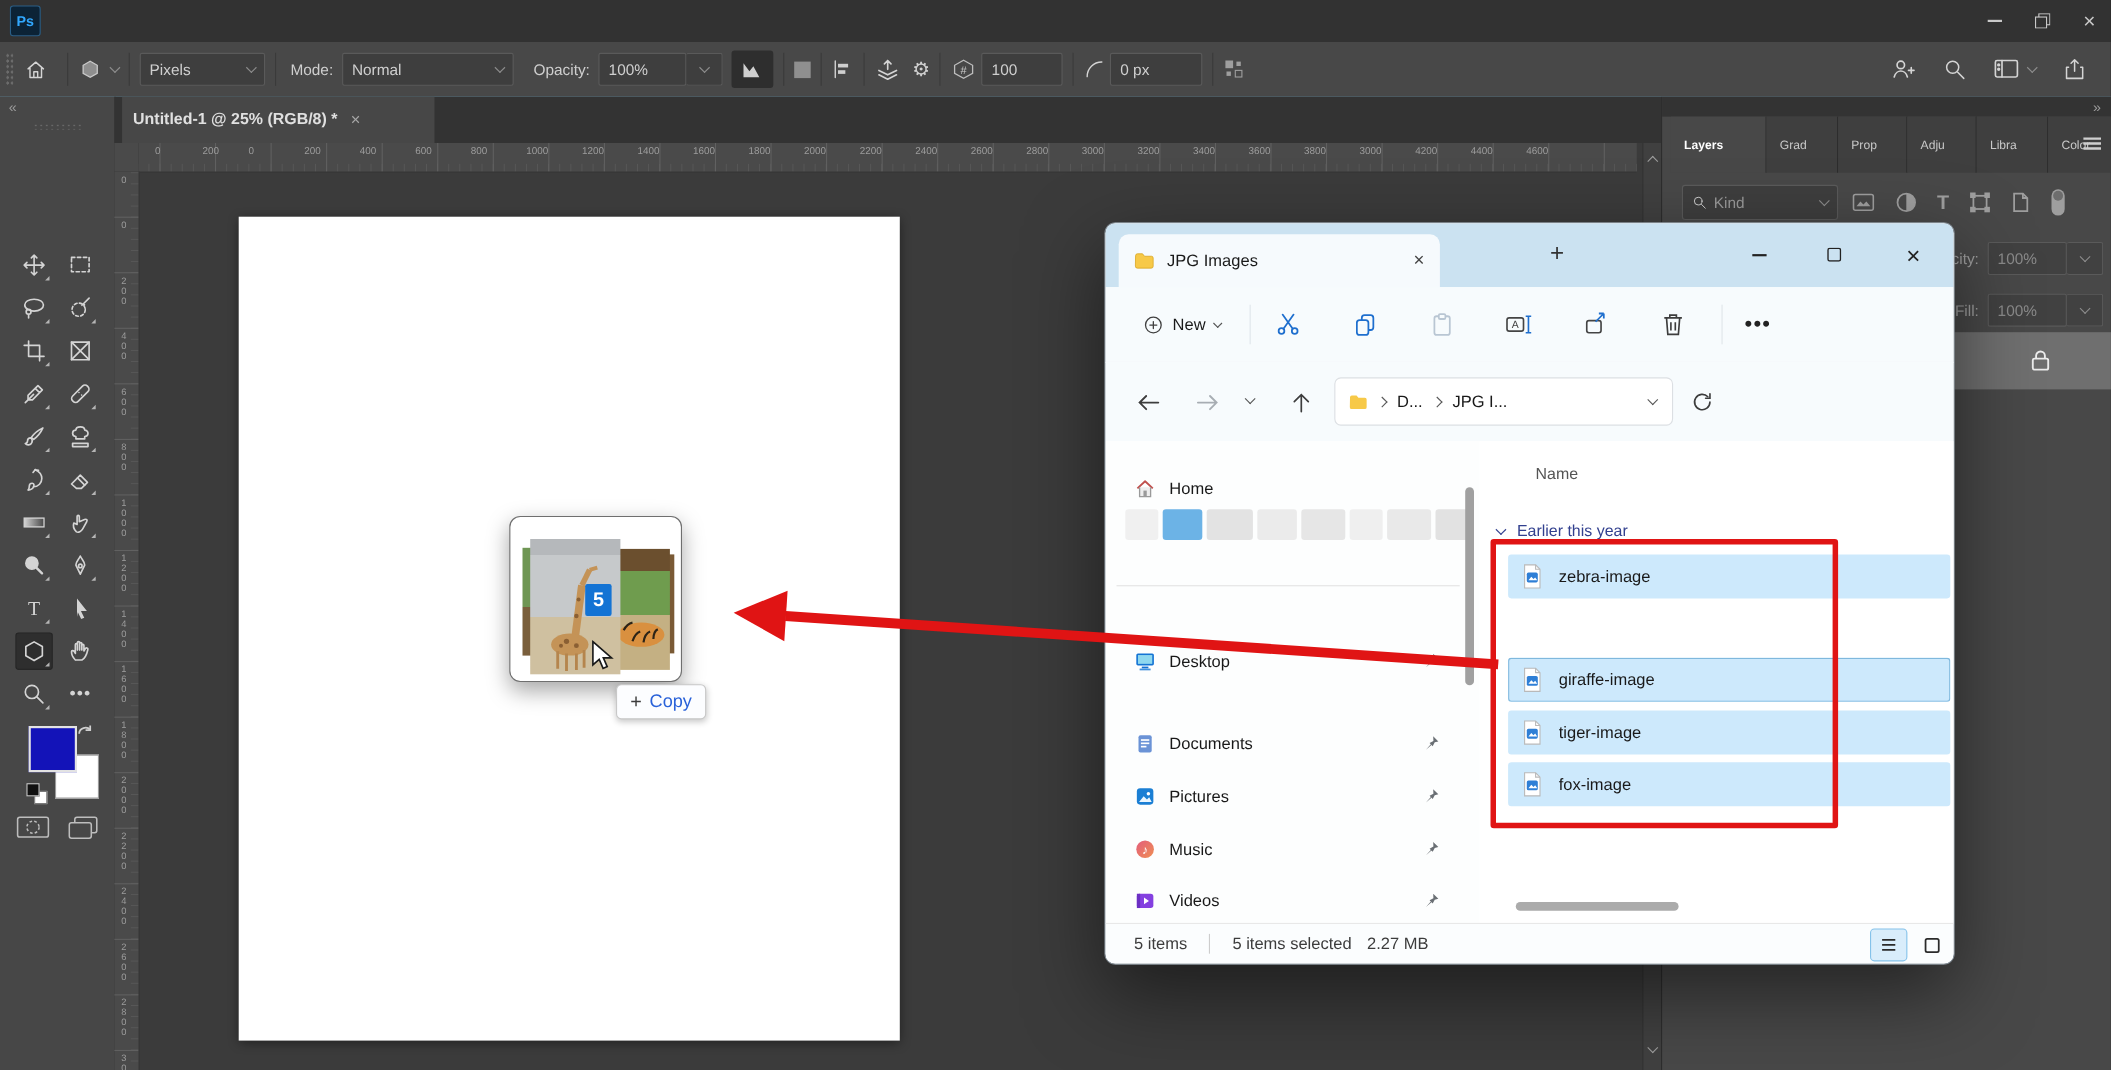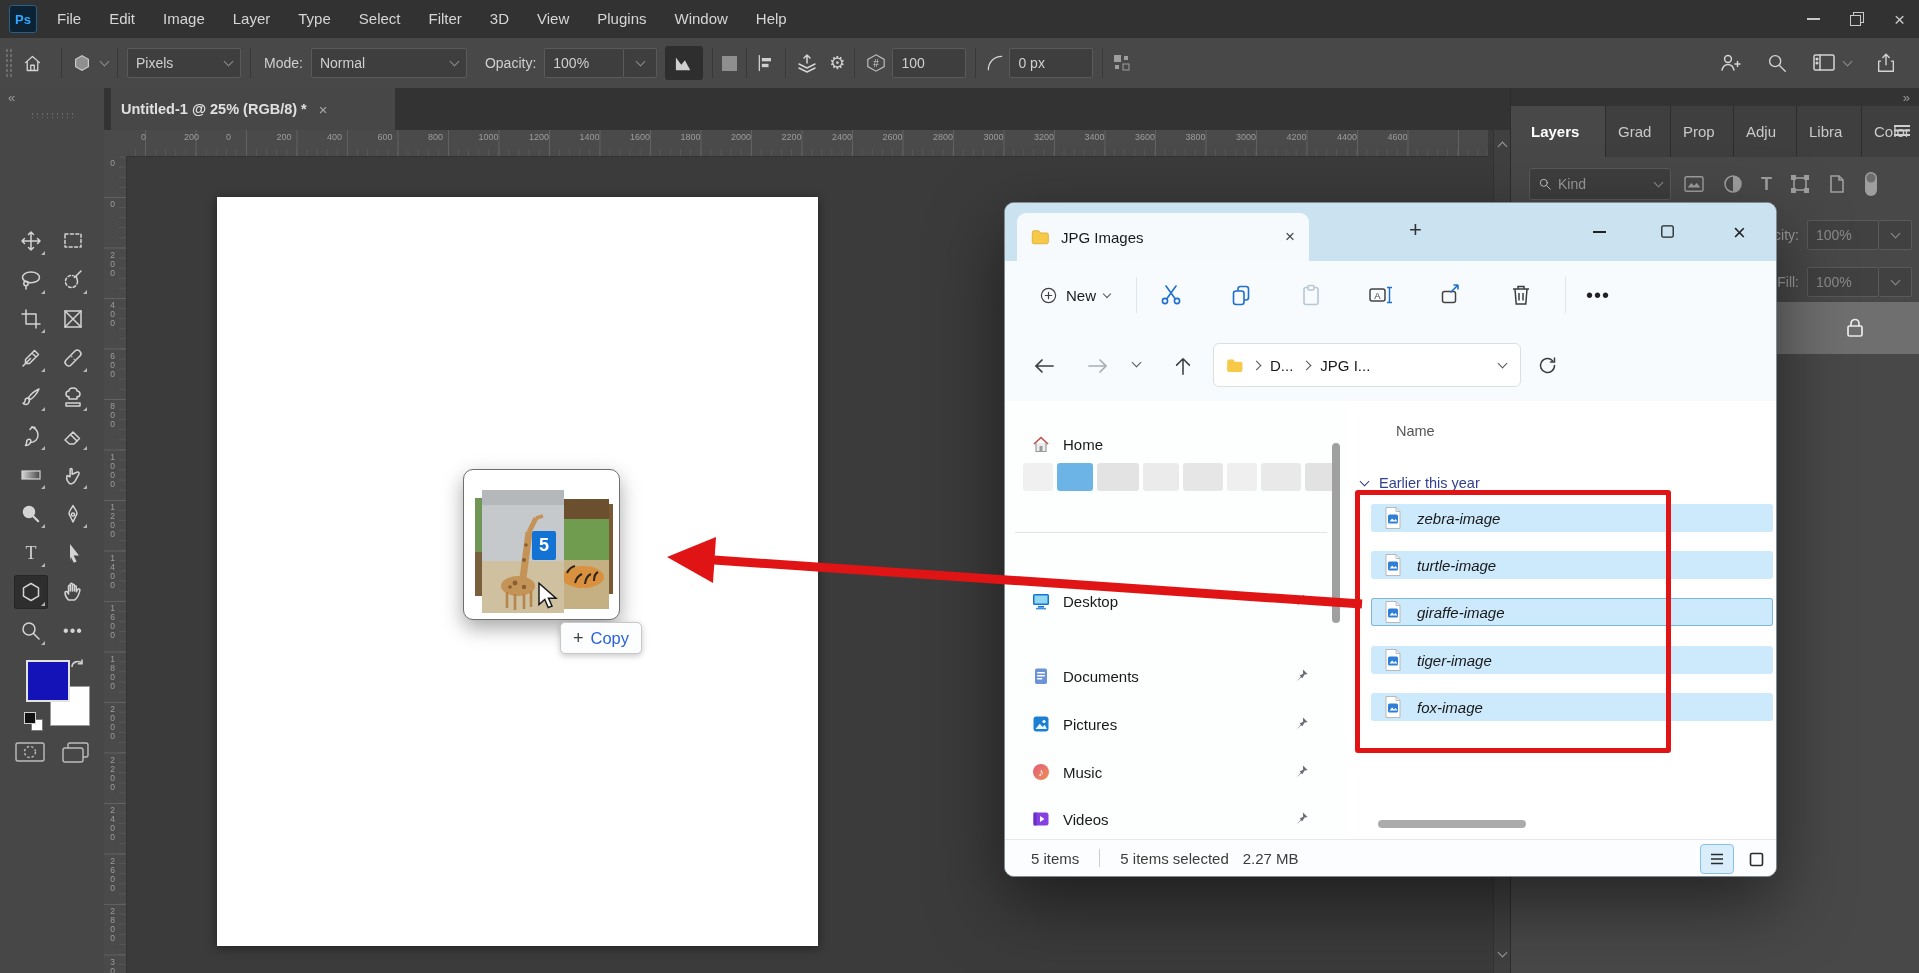--- a/index.html
+++ b/index.html
@@ -21,55 +21,41 @@
   .menu-item{padding:0 14px;line-height:38px;cursor:default;}
   #optionsbar{left:0;top:38px;width:1919px;height:50px;background:#484848;border-bottom:1px solid #7dd3fc;color:#cfcfcf;font-size:14px;}
   .field{background:#3e3e3e;border:1px solid #5a5a5a;border-radius:2px;height:28px;display:flex;align-items:center;
          padding:0 8px;color:#cfcfcf;font-size:14px;}
   .ti{stroke:#d4d4d4;fill:none;stroke-width:1.5;stroke-linecap:round;stroke-linejoin:round;}
   .tool{position:absolute;width:34px;height:34px;display:flex;align-items:center;justify-content:center;border-radius:3px;}
   .tool.sel{background:#2e2e2e;box-shadow:inset 0 0 0 1px #262626;}
   .tool.fly::after{content:"";position:absolute;right:3px;bottom:3px;border-left:4px solid transparent;border-bottom:4px solid #b5b5b5;}
   #hruler span{position:absolute;top:2px;font-size:9px;color:#9c9c9c;}
   #vruler span{position:absolute;left:4px;font-size:8.5px;color:#9c9c9c;writing-mode:vertical-rl;text-orientation:upright;letter-spacing:-1px;line-height:1;}
-  .ptab{height:51px;display:flex;align-items:center;padding:0 12px;background:#3f3f3f;border-right:1px solid #2d2d2d;color:#c9c9c9;font-size:15px;white-space:nowrap;overflow:hidden;}
+  .ptab{height:51px;display:flex;align-items:center;padding:0 12px;background:#3f3f3f;border-right:1px solid #2d2d2d;color:#c9c9c9;font-size:11px;white-space:nowrap;overflow:hidden;}
   .ptab.active{background:#484848;color:#fff;font-weight:bold;}
 
   
   #explorer{left:1004px;top:202px;width:771px;height:673px;border-radius:10px;background:#fbfdfe;
             border:1px solid #808a92;box-shadow:0 26px 70px rgba(0,0,0,.5);z-index:40;overflow:hidden;font-size:15px;color:#191919;}
   .exp-icon-btn{display:flex;align-items:center;justify-content:center;width:40px;height:40px;border-radius:5px;}
   .srow{position:absolute;left:12px;width:302px;height:40px;display:flex;align-items:center;border-radius:5px;}
   .srow .lbl{margin-left:12px;}
   .srow .pin{position:absolute;right:10px;top:12px;}
-  .frow{position:absolute;left:26px;width:402px;height:28px;background:#cde9fc;border-radius:3px;display:flex;align-items:center;font-style:italic;}
+  .frow{position:absolute;left:26px;width:402px;height:40px;background:#cde9fc;border-radius:3px;display:flex;align-items:center;}
   .frow.focused{box-shadow:inset 0 0 0 1px #7fb8dd;}
   .skel{height:28px;border-radius:3px;display:inline-block;margin-right:4px;}
 </style>
 </head>
 <body>
 
 <div id="stage">
 
   <div id="menubar" class="ab flex">
     <div class="flex" style="width:26px;height:26px;margin-left:9px;background:#0c2336;border:1px solid #2a5e86;border-radius:3px;justify-content:center;color:#31a8ff;font-weight:bold;font-size:13px;">Ps</div>
-    <div id="menu-items" class="flex" style="margin-left:6px;">
-        <span class="menu-item">File</span>
-        <span class="menu-item">Edit</span>
-        <span class="menu-item">Image</span>
-        <span class="menu-item">Layer</span>
-        <span class="menu-item">Type</span>
-        <span class="menu-item">Select</span>
-        <span class="menu-item">Filter</span>
-        <span class="menu-item">3D</span>
-        <span class="menu-item">View</span>
-        <span class="menu-item">Plugins</span>
-        <span class="menu-item">Window</span>
-        <span class="menu-item">Help</span>
-      </div>
     <div class="ab flex" style="right:14px;top:0;height:38px;gap:30px;">
       <div style="width:13px;height:2px;background:#c9c9c9;"></div>
       <svg width="14" height="14" viewBox="0 0 14 14">
           <rect x="3.5" y="0.5" width="10" height="10" fill="none" stroke="#c9c9c9"></rect>
           <rect x="0.5" y="3.5" width="10" height="10" fill="#323232" stroke="#c9c9c9"></rect>
         </svg>
       <div style="color:#c9c9c9;font-size:19px;line-height:19px;">×</div>
     </div>
   </div>
 
@@ -712,29 +698,20 @@
 
         <div class="frow" style="top:103px;">
           <svg width="20" height="24" viewBox="0 0 20 24" style="margin-left:12px;">
               <path d="M3 1.5h10l4 4V22.5H3z" fill="#fff" stroke="#b9b9b9"></path>
               <path d="M13 1.5v4h4" fill="none" stroke="#b9b9b9"></path>
               <rect x="5" y="8.5" width="10" height="9" rx="1.5" fill="#2f7fd6"></rect>
               <path d="M6.5 15.5l2.6-3.1 2 2 1.5-1.5 1.9 2.6z" fill="#fff"></path>
             </svg>
           <span style="margin-left:14px;font-size:15px;">zebra-image</span>
         </div>
-        <div class="frow" style="top:150px;">
-          <svg width="20" height="24" viewBox="0 0 20 24" style="margin-left:12px;">
-              <path d="M3 1.5h10l4 4V22.5H3z" fill="#fff" stroke="#b9b9b9"></path>
-              <path d="M13 1.5v4h4" fill="none" stroke="#b9b9b9"></path>
-              <rect x="5" y="8.5" width="10" height="9" rx="1.5" fill="#2f7fd6"></rect>
-              <path d="M6.5 15.5l2.6-3.1 2 2 1.5-1.5 1.9 2.6z" fill="#fff"></path>
-            </svg>
-          <span style="margin-left:14px;font-size:15px;">turtle-image</span>
-        </div>
         <div class="frow focused" style="top:197px;">
           <svg width="20" height="24" viewBox="0 0 20 24" style="margin-left:12px;">
               <path d="M3 1.5h10l4 4V22.5H3z" fill="#fff" stroke="#b9b9b9"></path>
               <path d="M13 1.5v4h4" fill="none" stroke="#b9b9b9"></path>
               <rect x="5" y="8.5" width="10" height="9" rx="1.5" fill="#2f7fd6"></rect>
               <path d="M6.5 15.5l2.6-3.1 2 2 1.5-1.5 1.9 2.6z" fill="#fff"></path>
             </svg>
           <span style="margin-left:14px;font-size:15px;">giraffe-image</span>
         </div>
         <div class="frow" style="top:292px;">

